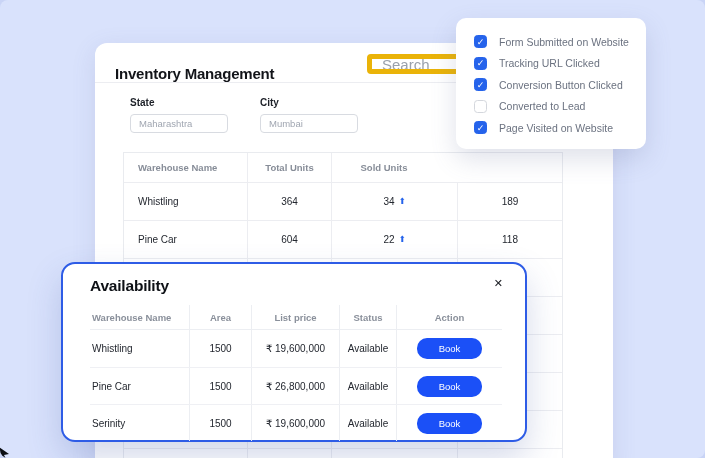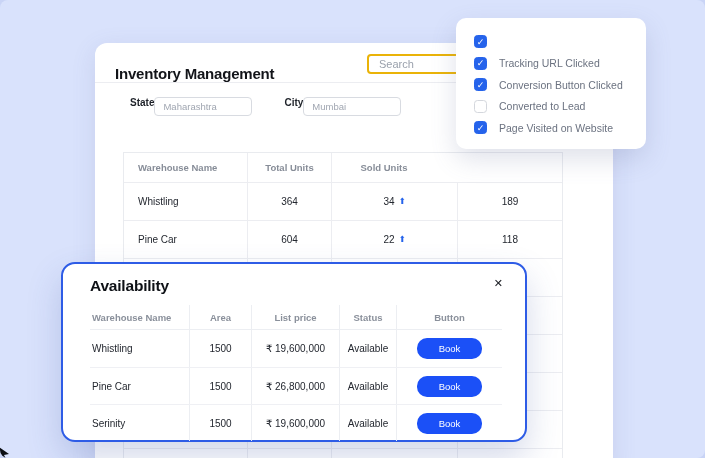--- a/index.html
+++ b/index.html
@@ -18,27 +18,27 @@
   }
   .card-header{
     position:relative;height:40px;border-bottom:1px solid #ecedf1;
   }
   .card-title{
     position:absolute;left:20px;top:10px;height:40px;display:flex;align-items:center;
     font-size:15px;font-weight:bold;color:#121419;letter-spacing:-.2px;
   }
   .search-box{
     position:absolute;left:272px;top:11px;width:170px;height:20px;
-    border:2px solid #eab308;border-radius:4px;background:#fff;
-    font-size:11px;color:#3a3f48;padding:0 10px;outline:none;
+    border:5px solid #eab308;border-radius:4px;background:#fff;
+    font-size:15px;color:#3a3f48;padding:0 10px;outline:none;
   }
   .search-box::placeholder{color:#9aa1ac;}
 
   .filters{position:absolute;left:35px;top:54px;display:flex;gap:32px;}
-  .filter-group{display:flex;flex-direction:row;}
+  .filter-group{display:flex;flex-direction:column;}
   .filter-label{font-size:10px;font-weight:bold;color:#1d2128;margin-bottom:6px;}
   .filter-input{
     width:98px;height:19px;border:1px solid #d8dbe1;border-radius:4px;
     font-size:9.5px;padding:0 8px;color:#3a3f48;outline:none;background:#fff;
   }
   .filter-input::placeholder{color:#a0a6b1;}
 
   
   .inv-table{
     position:absolute;left:28px;top:109px;width:440px;
@@ -194,20 +194,21 @@
           <div class="t-cell c1"></div>
           <div class="t-cell c2"></div>
           <div class="t-cell c3"></div>
         </div>
     </div>
   </div>
 
   <div class="checklist">
     <div class="check-item">
       <span class="checkbox checked">✓</span>
+      <span class="check-label">Form Submitted on Website</span>
     </div>
     <div class="check-item">
       <span class="checkbox checked">✓</span>
       <span class="check-label">Tracking URL Clicked</span>
     </div>
     <div class="check-item">
       <span class="checkbox checked">✓</span>
       <span class="check-label">Conversion Button Clicked</span>
     </div>
     <div class="check-item">
@@ -223,21 +224,21 @@
   <div class="modal">
     <div class="modal-title">Availability</div>
     <div class="modal-close">✕</div>
 
     <div class="m-table">
       <div class="m-row head">
         <div class="m-cell c0">Warehouse Name</div>
         <div class="m-cell c1">Area</div>
         <div class="m-cell c2">List price</div>
         <div class="m-cell c3">Status</div>
-        <div class="m-cell c4">Button</div>
+        <div class="m-cell c4">Action</div>
       </div>
 
       <div class="m-row body">
         <div class="m-cell c0">Whistling</div>
         <div class="m-cell c1">1500</div>
         <div class="m-cell c2">₹ 19,600,000</div>
         <div class="m-cell c3">Available</div>
         <div class="m-cell c4">
           <button class="book-btn">Book</button>
         </div>

